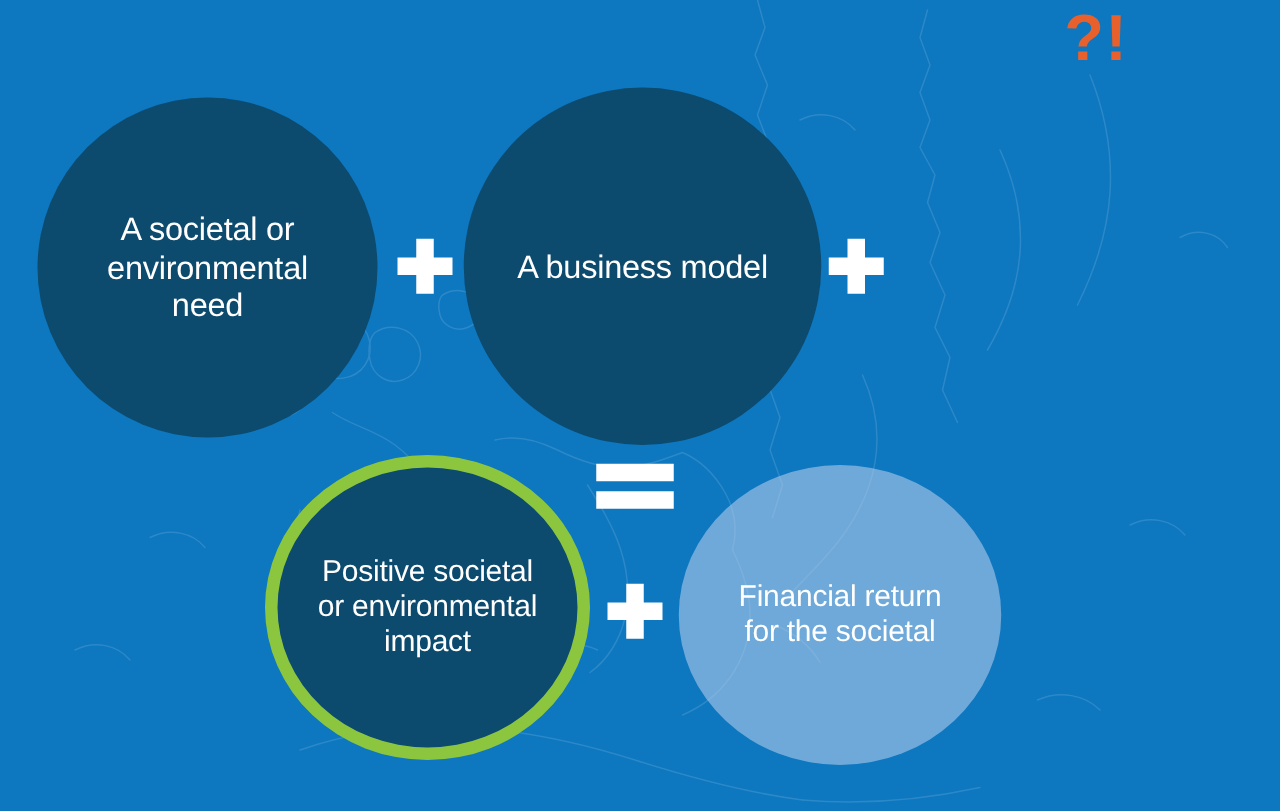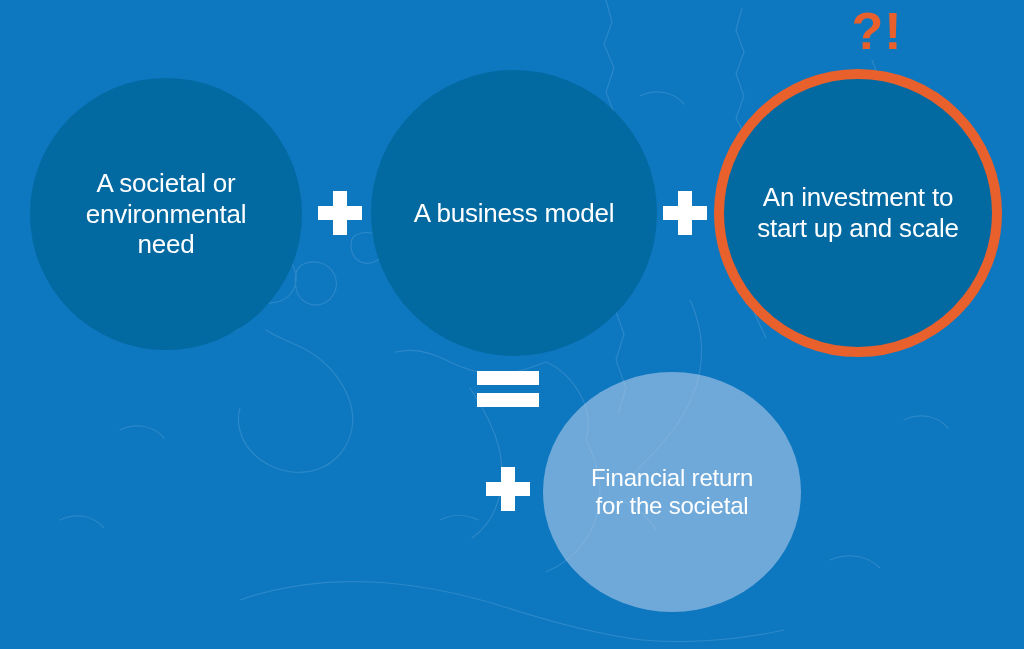--- a/index.html
+++ b/index.html
@@ -40,21 +40,21 @@
   }
   .circle .label {
     color: #ffffff;
     font-weight: 400;
     line-height: 1.18;
     letter-spacing: -0.2px;
     padding: 0 6px;
     white-space: pre-line;
   }
 
-  .fill-blue   { background: #0369a1; }
+  .fill-blue   { background: #0c4a6e; }
   .fill-faded  { background: rgba(173,200,232,0.62); }
 
   .ring-orange { border: 10px solid #e8602c; }
   .ring-green  { border: 10px solid #8cc63f; }
 
   
   #circle-need       { left: 30px;  top: 78px;  width: 272px; height: 272px; }
   #circle-need .label       { font-size: 26px; }
 
   #circle-model      { left: 371px; top: 70px;  width: 286px; height: 286px; }
@@ -167,30 +167,31 @@
     <div class="label">A business model</div>
   </div>
 
   <div class="op op-plus" id="plus-2">
     <span class="bar bar-h"></span>
     <span class="bar bar-v"></span>
   </div>
 
   <div id="question-exclaim">?!</div>
 
-  <div class="circle fill-blue ring-orange" id="circle-investment">
-    <div class="label">An investment to
-start up and scale</div>
-  </div>
 
   <div class="op op-equals" id="equals-1">
     <span class="bar bar-1"></span>
     <span class="bar bar-2"></span>
   </div>
 
+  <div class="circle fill-blue ring-green" id="circle-impact">
+    <div class="label">Positive societal
+or environmental
+impact</div>
+  </div>
 
   <div class="op op-plus" id="plus-3">
     <span class="bar bar-h"></span>
     <span class="bar bar-v"></span>
   </div>
 
   <div class="circle fill-faded" id="circle-return">
     <div class="label">Financial return
 for the societal</div>
   </div>

